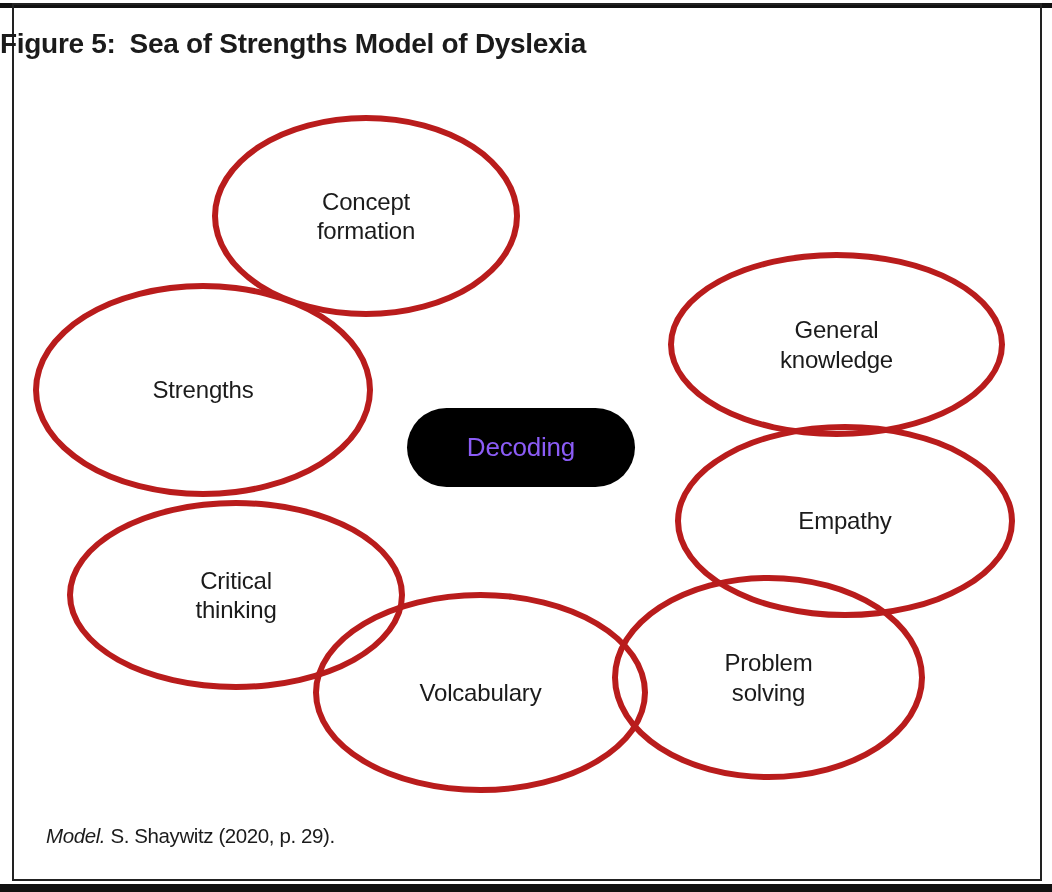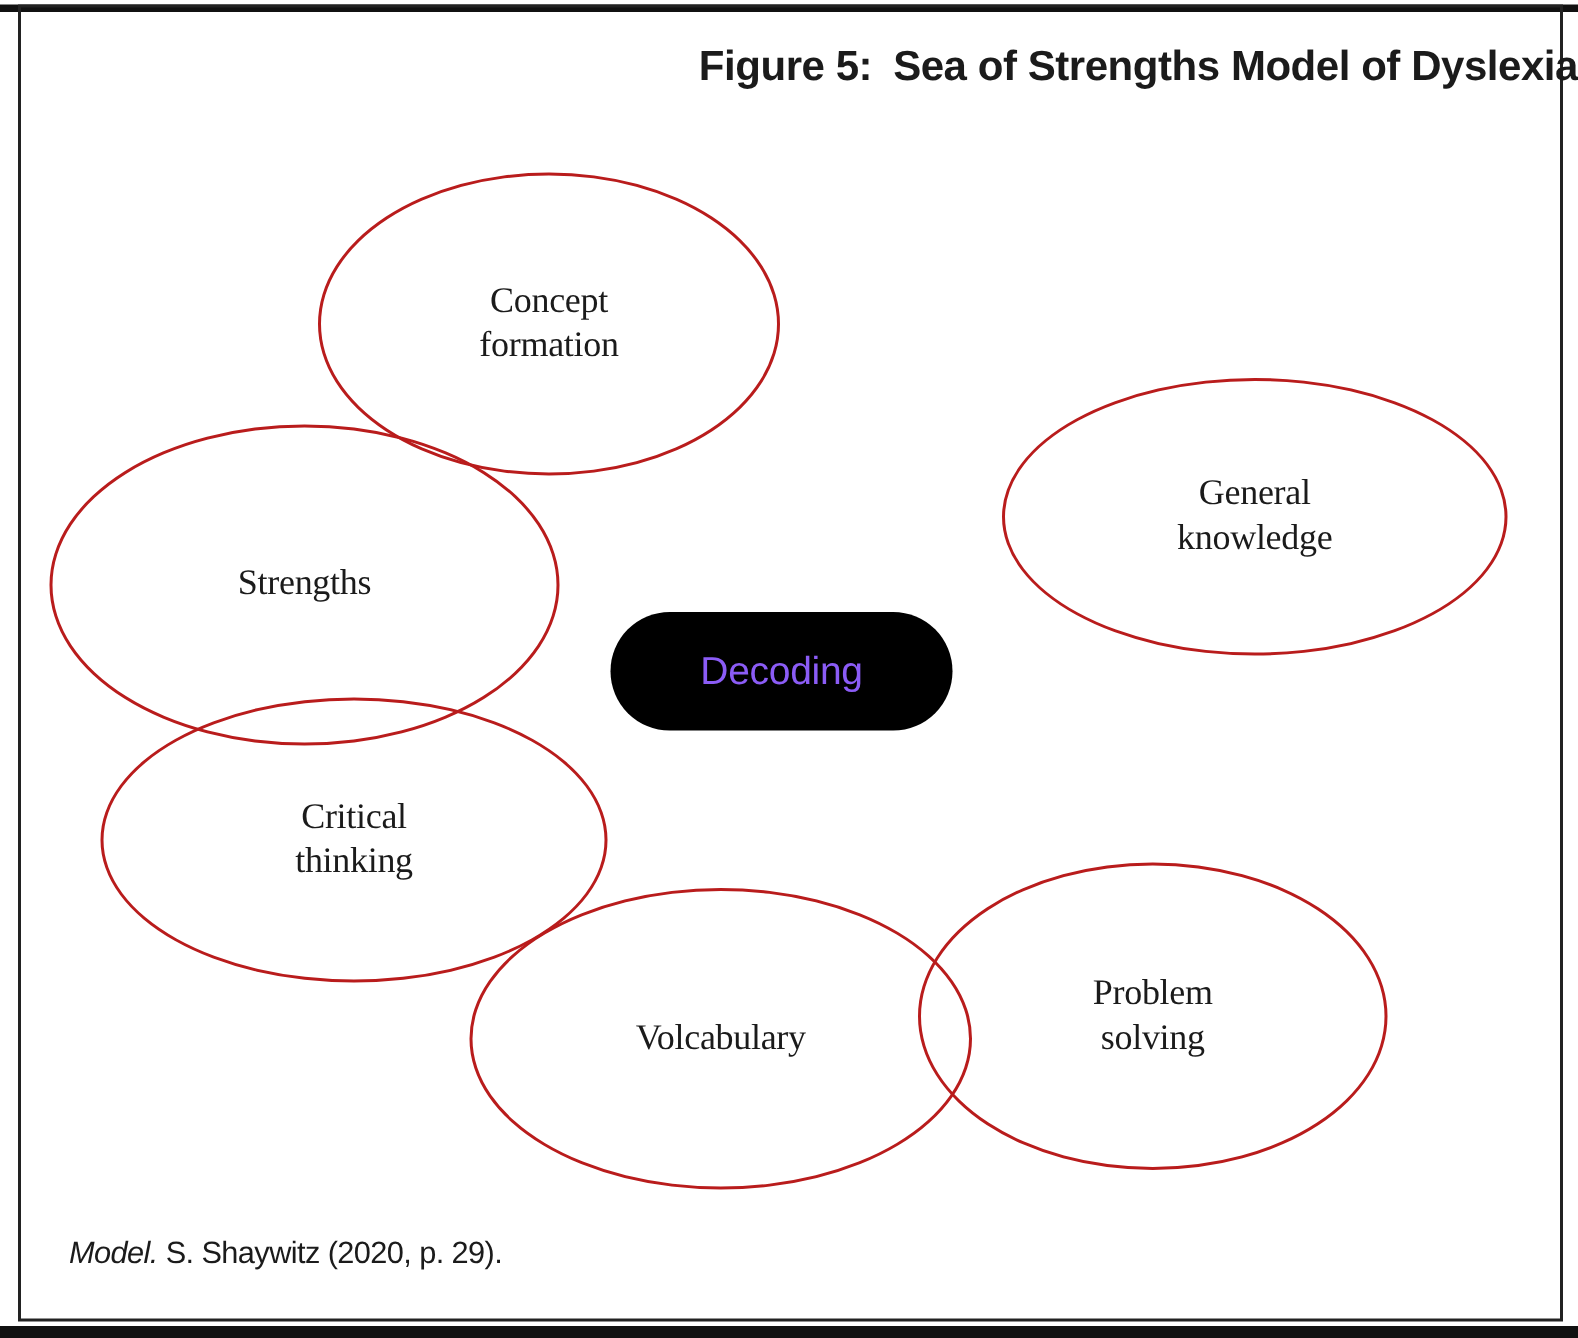--- a/index.html
+++ b/index.html
@@ -31,53 +31,52 @@
     position: absolute;
     left: 12px; top: 3px;
     width: 1030px; height: 878px;
     border: 2px solid #222222;
     box-sizing: border-box;
   }
   .figure-title {
     position: absolute;
     left: 0; top: 28px;
     width: 100%;
-    text-align: right;
+    text-align: left;
     font-size: 28px;
     font-weight: bold;
     color: #1b1b1b;
     letter-spacing: -0.3px;
   }
   .figure-title .title-gap { display: inline-block; width: 14px; }
   .ellipse {
     position: absolute;
-    border: 2px solid #b91c1c;
+    border: 6px solid #b91c1c;
     border-radius: 50%;
     background: transparent;
     box-sizing: border-box;
     display: flex;
     align-items: center;
     justify-content: center;
-    font-family: Liberation Serif, serif;
   }
   .strength-label {
     font-size: 24px;
     line-height: 1.22;
     color: #1b1b1b;
     text-align: center;
     white-space: pre-line;
     letter-spacing: -0.2px;
   }
   .e-concept-formation  { left: 212px; top: 115px; width: 308px; height: 202px; }
   .e-comprehension      { left: 490px; top: 115px; width: 337px; height: 198px; }
   .e-general-knowledge  { left: 668px; top: 252px; width: 337px; height: 185px; }
   .e-empathy            { left: 675px; top: 424px; width: 340px; height: 194px; }
   .e-problem-solving    { left: 612px; top: 575px; width: 313px; height: 205px; }
   .e-vocabulary         { left: 313px; top: 592px; width: 335px; height: 201px; }
-  .e-critical-thinking  { left:  67px; top: 465px; width: 338px; height: 190px; }
+  .e-critical-thinking  { left:  67px; top: 500px; width: 338px; height: 190px; }
   .e-reasoning          { left:  33px; top: 283px; width: 340px; height: 214px; }
   .center-pill {
     position: absolute;
     left: 407px; top: 408px;
     width: 228px; height: 79px;
     background: #000000;
     border-radius: 40px;
     display: flex;
     align-items: center;
     justify-content: center;
@@ -114,20 +113,23 @@
     <span class="strength-label">Concept
 formation</span>
   </div>
 
 
   <div class="ellipse e-general-knowledge">
     <span class="strength-label">General
 knowledge</span>
   </div>
 
+  <div class="ellipse e-empathy">
+    <span class="strength-label">Empathy</span>
+  </div>
 
   <div class="ellipse e-problem-solving">
     <span class="strength-label">Problem
 solving</span>
   </div>
 
   <div class="ellipse e-vocabulary">
     <span class="strength-label">Volcabulary</span>
   </div>
 

